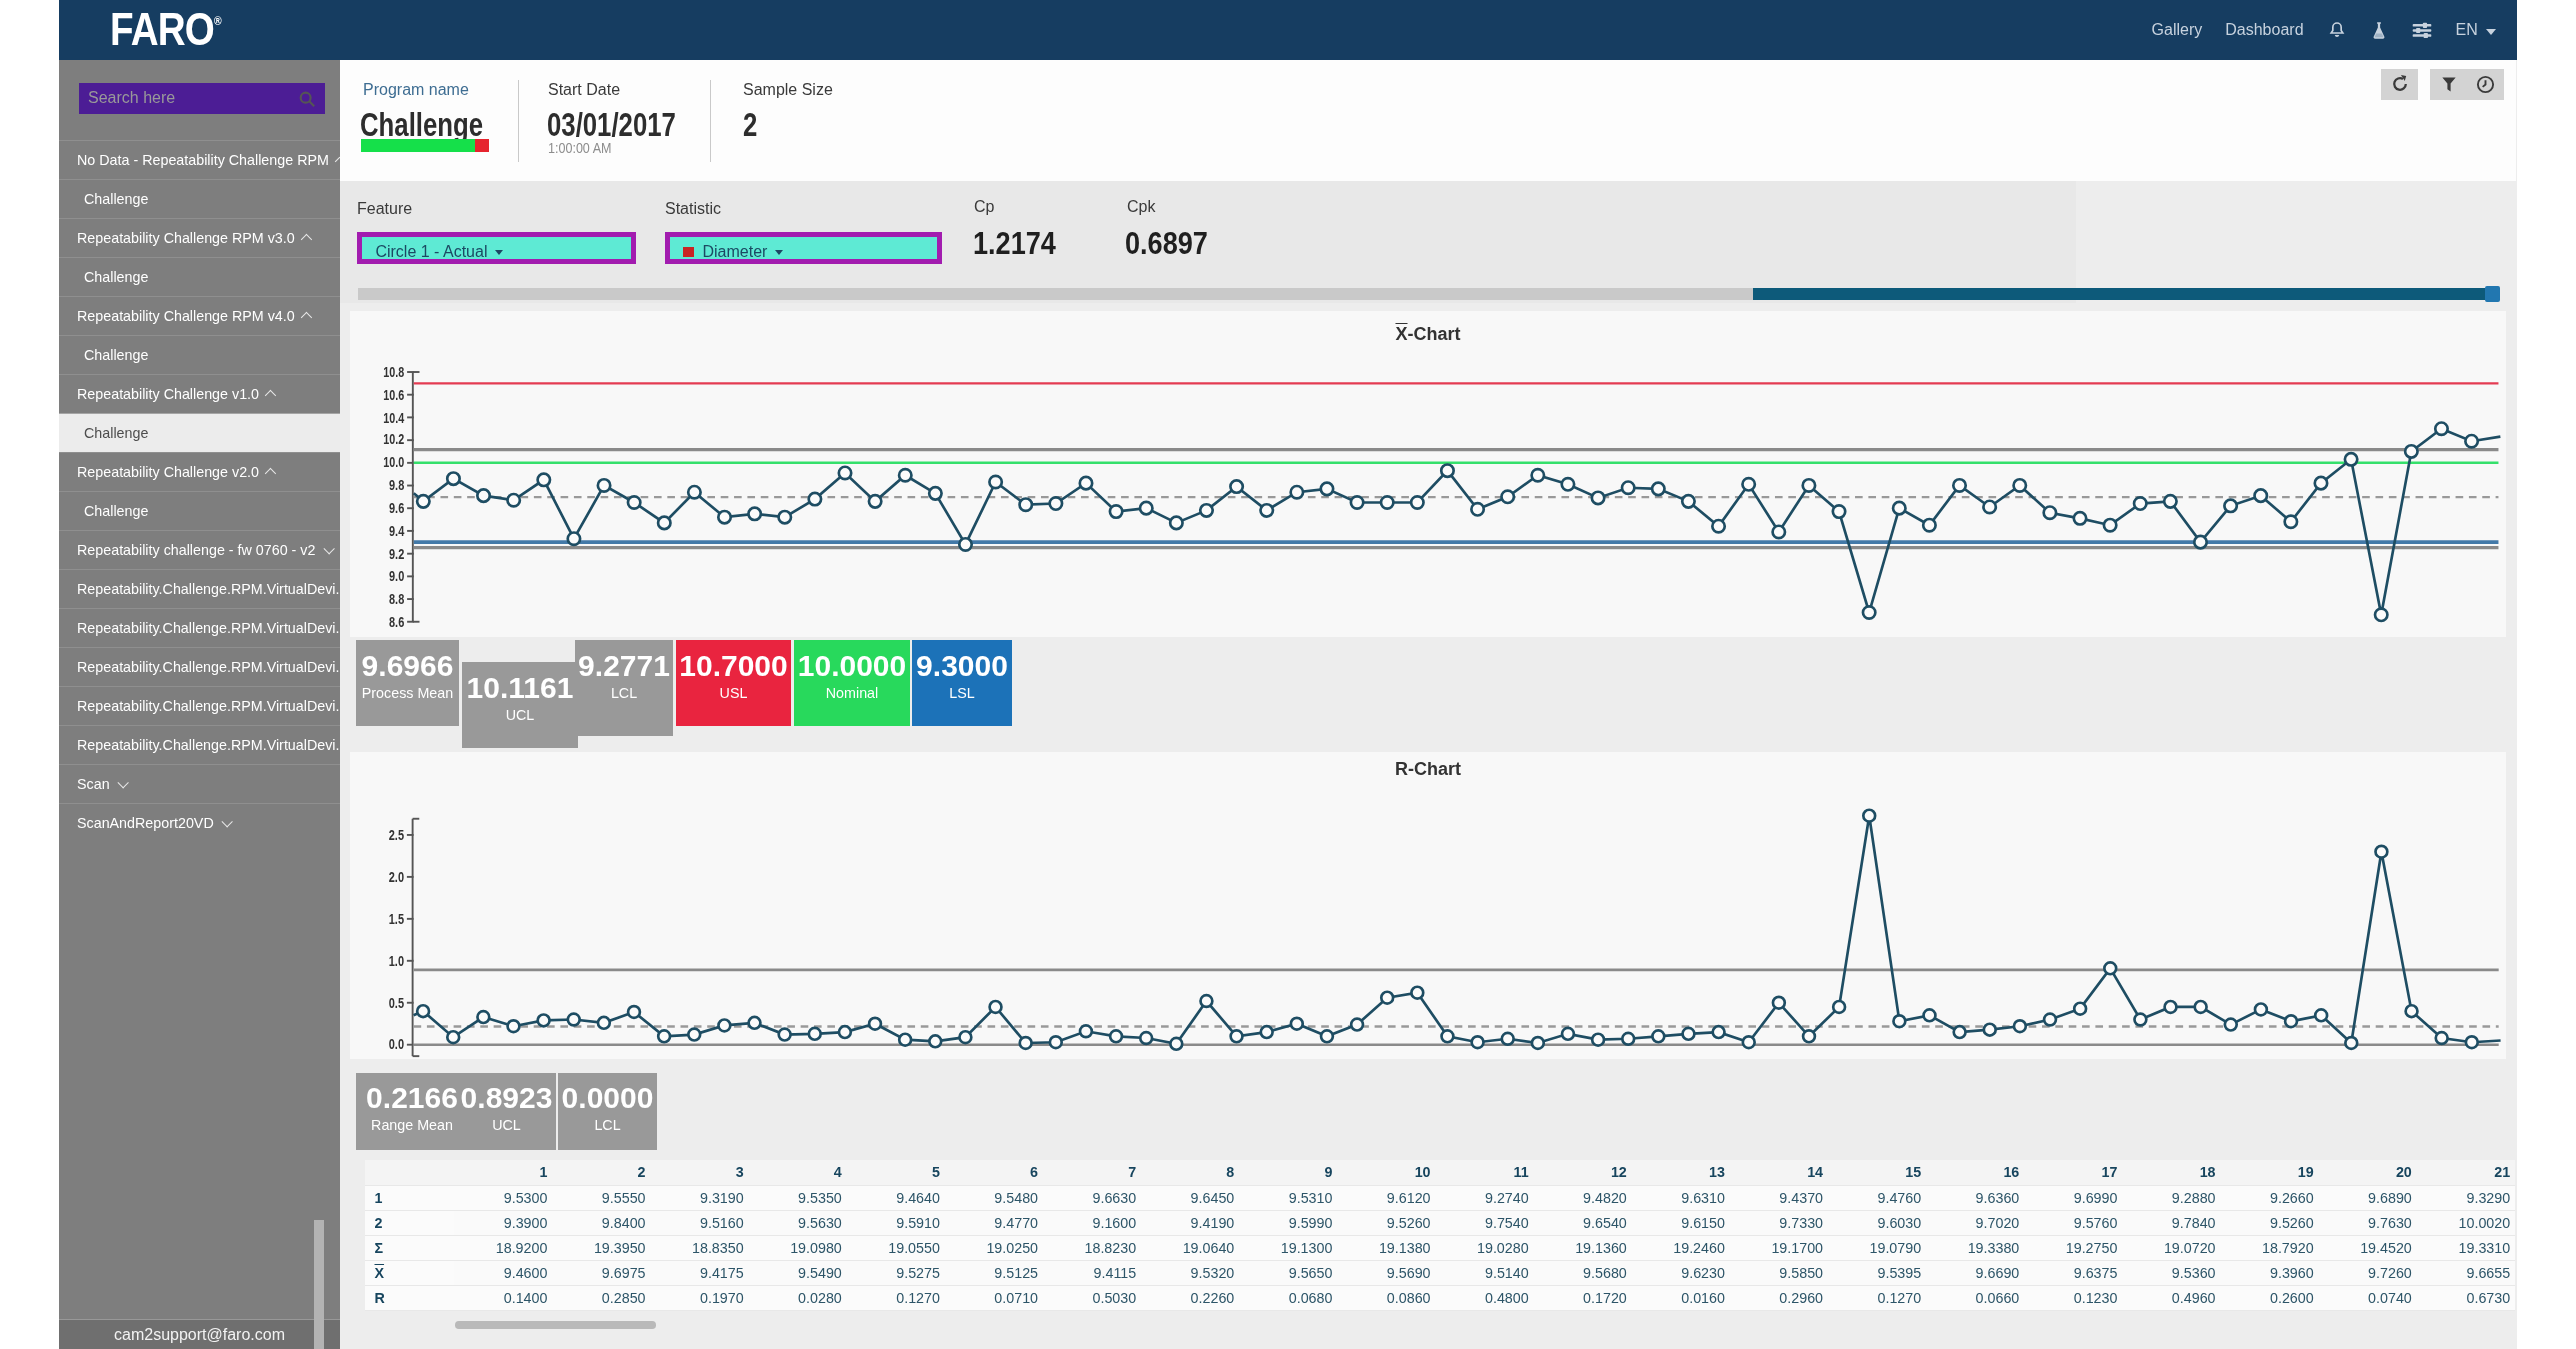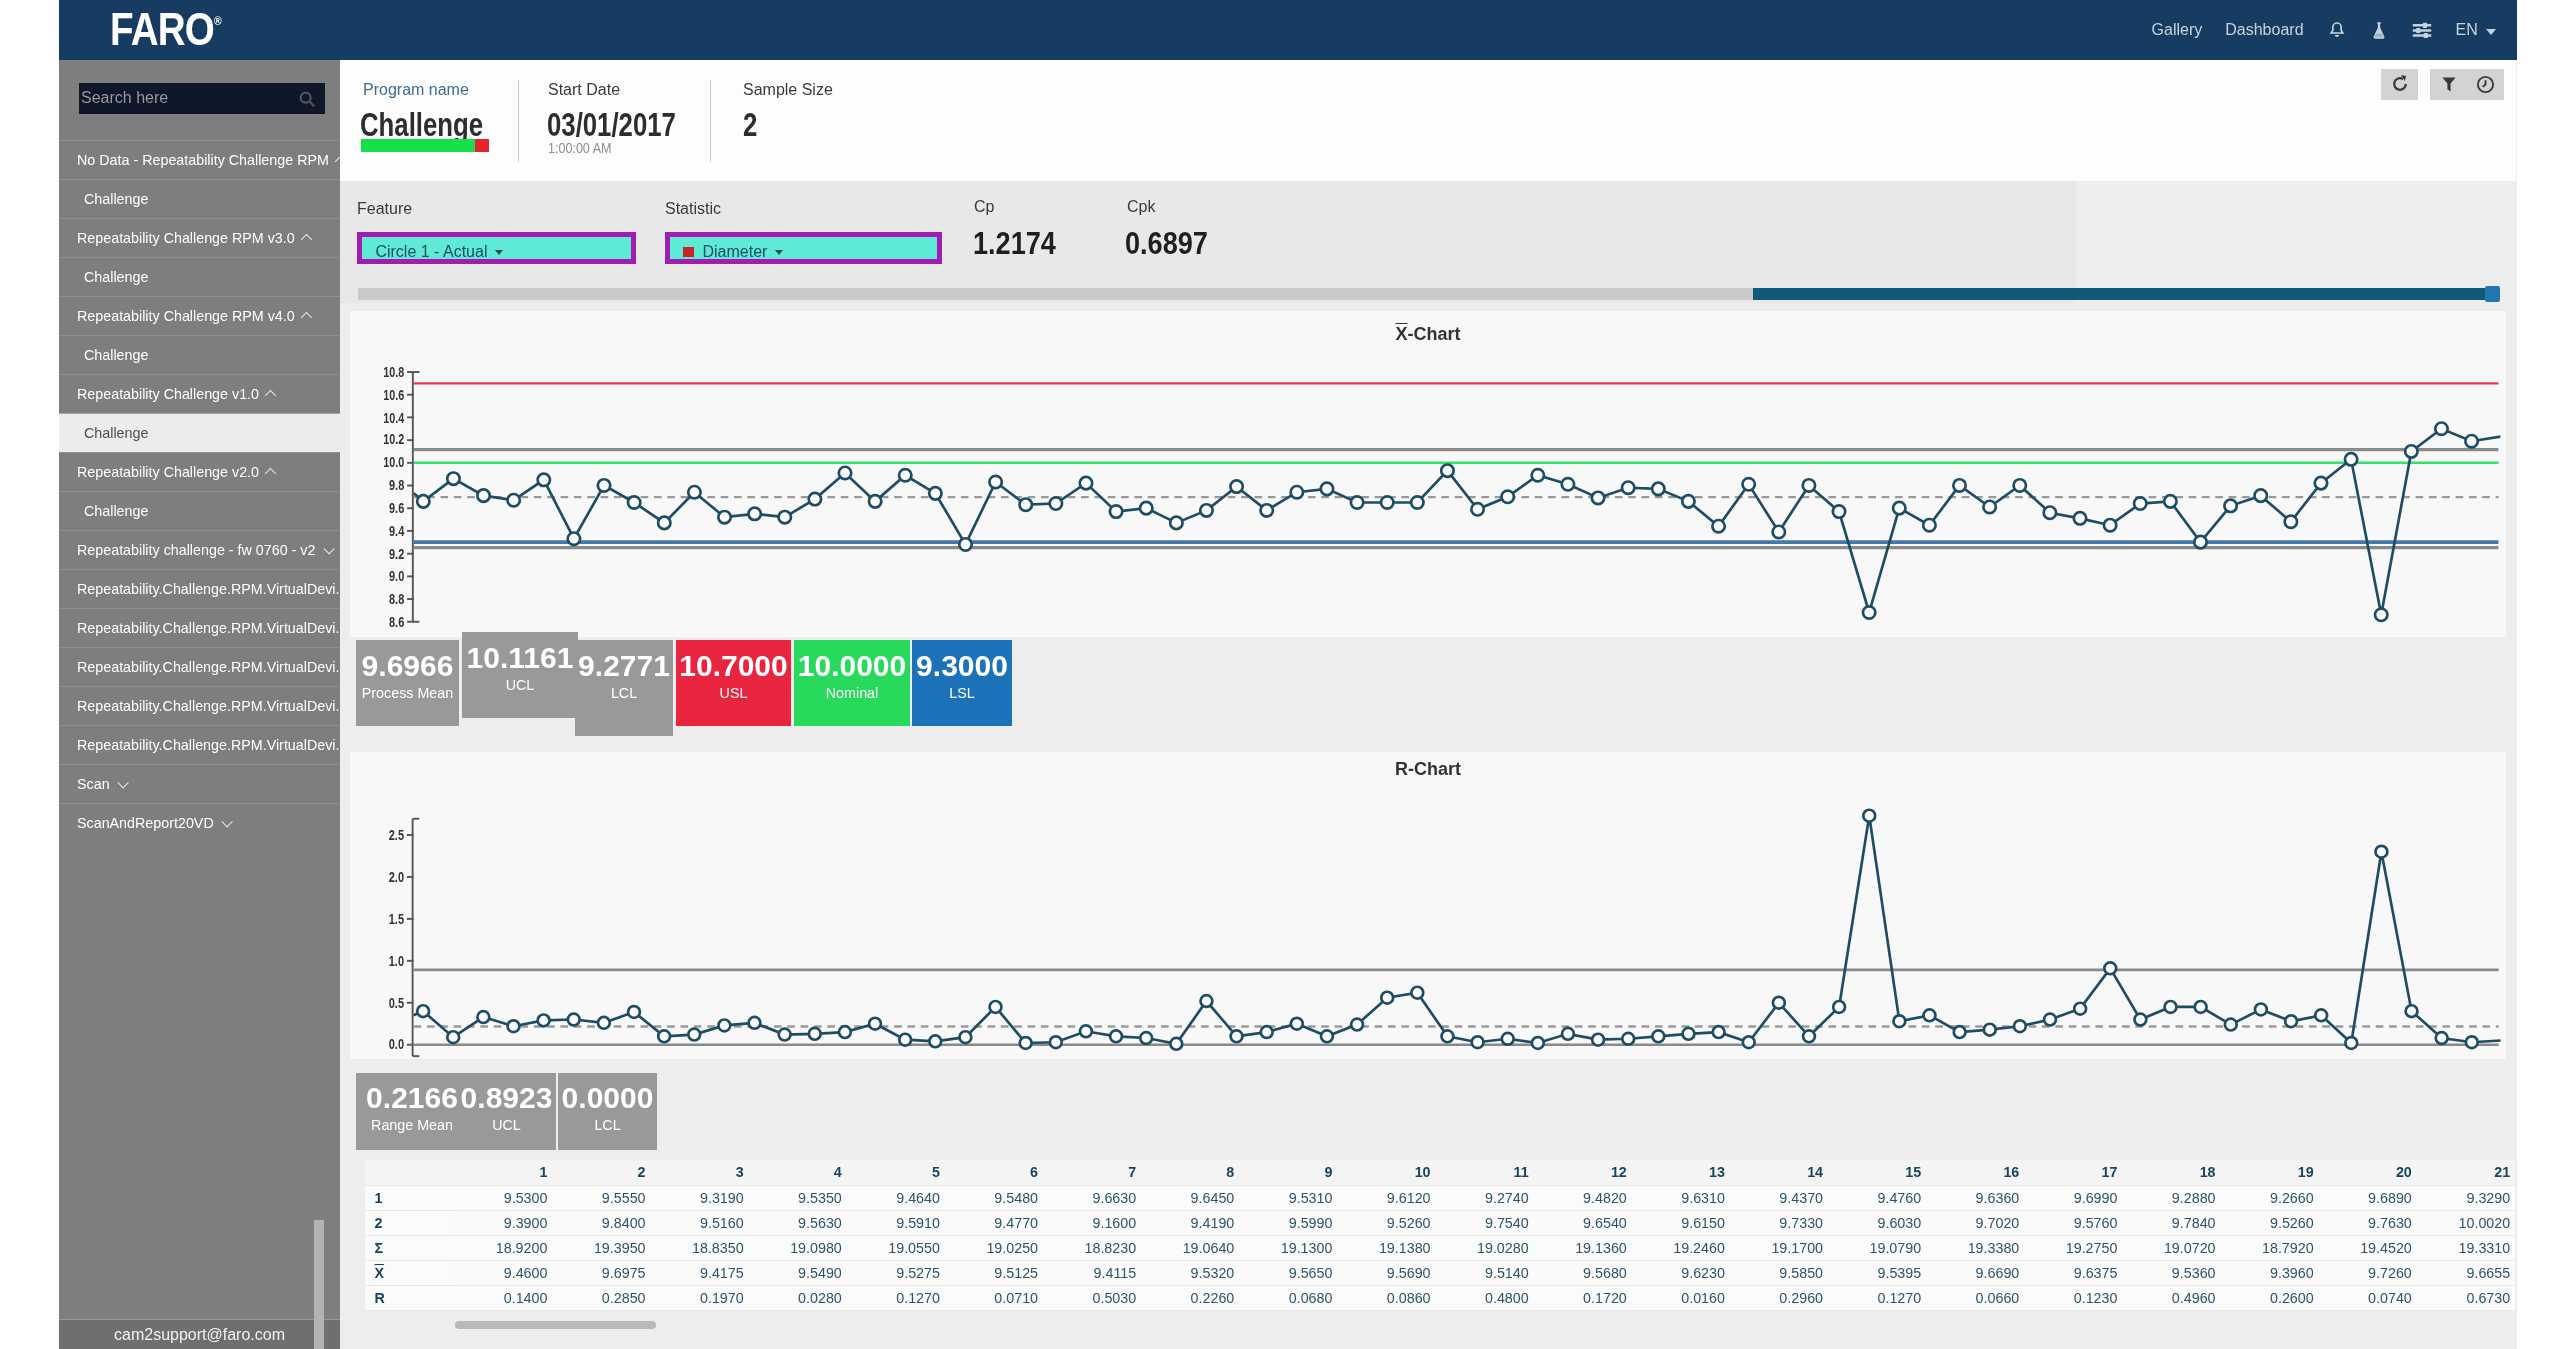--- a/index.html
+++ b/index.html
@@ -4,21 +4,21 @@
 *{box-sizing:border-box;margin:0;padding:0}
 body{background:#fff;font-family:"Liberation Sans",sans-serif;width:2576px;height:1349px;overflow:hidden}
 .app{position:relative;width:2458px;height:1349px;margin-left:59px;background:#ededed}
 
 .nav{position:absolute;left:0;top:0;width:2458px;height:60px;background:#163d61}
 .logo{position:absolute;left:51px;top:0;height:60px;line-height:59px;color:#fff;font-size:46px;font-weight:bold;letter-spacing:-1px;transform:scaleX(0.84);transform-origin:0 50%}
 .nav .right{position:absolute;right:21px;top:0;height:60px;display:flex;align-items:center;gap:23px;color:#c7d2de;font-size:16px}
 .nav svg{display:block}
 
 .side{position:absolute;left:0;top:60px;width:281px;height:1289px;background:#7e7e7e}
-.search{position:absolute;left:20px;top:23px;width:246px;height:30.5px;background:#0f172a;color:#999;font-size:16px;line-height:30.5px;padding-left:2px}
+.search{position:absolute;left:20px;top:23px;width:246px;height:30.5px;background:#4c1d95;color:#999;font-size:16px;line-height:30.5px;padding-left:9px}
 .search svg{position:absolute;right:8.6px;top:6.7px}
 .list{position:absolute;left:0;top:80px;width:281px}
 .it{height:39px;line-height:39px;font-size:14.3px;color:#fff;border-top:1px solid #8f8f8f;white-space:nowrap;overflow:hidden}
 .it.p{padding-left:18px}
 .it.c{padding-left:25px}
 .it.sel{background:#ececec;color:#4d4d4d;border-top:1px solid #a5a5a5}
 .cv{display:inline-block;width:7.6px;height:7.6px;margin-left:4.8px;vertical-align:1.9px}
 .cv.up{border-left:1.9px solid #e8e8e8;border-top:1.9px solid #e8e8e8;transform:rotate(45deg) translateY(1.9px)}
 .cv.dn{border-right:1.9px solid #e8e8e8;border-bottom:1.9px solid #e8e8e8;transform:rotate(45deg) translateY(-1.9px)}
 .sfoot{position:absolute;left:0;bottom:0;width:281px;height:30px;background:#6f6f6f;border-top:1px solid #989898;color:#f2f2f2;font-size:16px;text-align:center;line-height:29px}
@@ -273,21 +273,21 @@
           <circle cx="2193.2" cy="123.5" r="6.5"></circle>
           <circle cx="2224.8" cy="136.6" r="6.5"></circle>
         </g>
     </svg>
   </div>
 
   <div class="tile g" style="left:297px;top:640px;width:103px;height:86px">
       <div class="v">9.6966</div>
       <div class="l">Process Mean</div>
     </div>
-  <div class="tile g" style="left:403px;top:632px;width:116px;height:86px">
+  <div class="tile g" style="left:403px;top:662px;width:116px;height:86px">
       <div class="v">10.1161</div>
       <div class="l">UCL</div>
     </div>
   <div class="tile g" style="left:516px;top:640px;width:98px;height:96px">
       <div class="v">9.2771</div>
       <div class="l">LCL</div>
     </div>
   <div class="tile rd" style="left:617px;top:640px;width:115px;height:86px">
       <div class="v">10.7000</div>
       <div class="l">USL</div>

